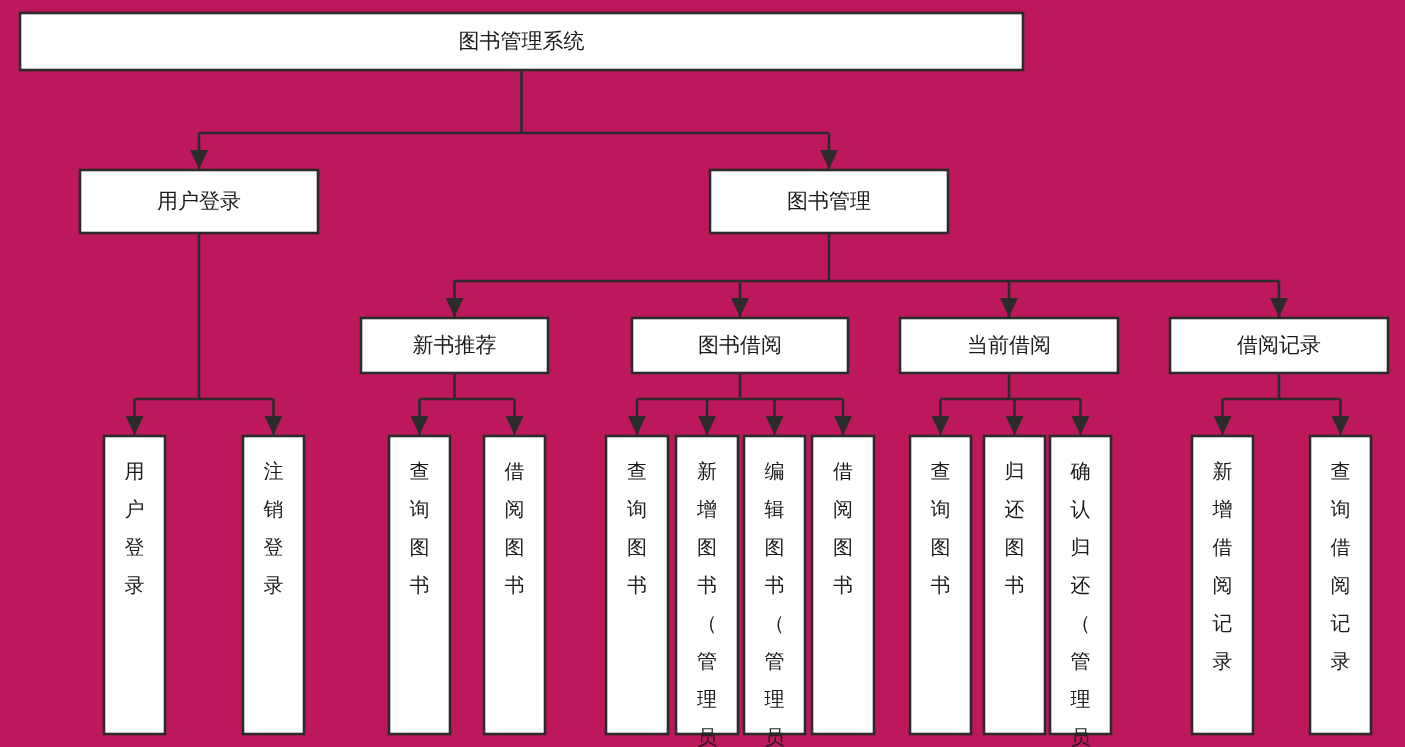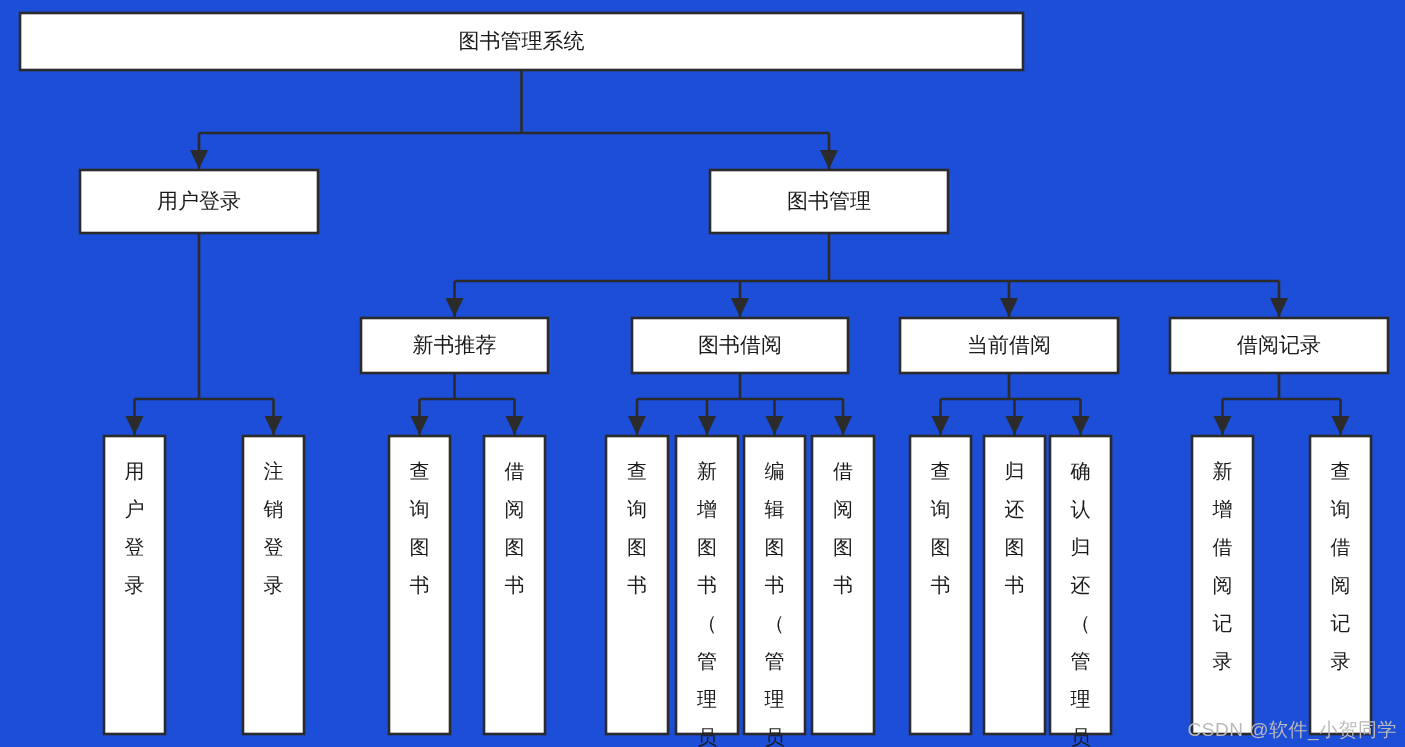--- a/index.html
+++ b/index.html
@@ -12,21 +12,21 @@
     width: 1405px;
     height: 747px;
     font-family: "Liberation Sans", "DejaVu Sans", sans-serif;
     overflow: hidden;
     position: relative;
   }
   #diagram-root {
     position: relative;
     width: 1405px;
     height: 747px;
-    background: #1d4ed8;
+    background: #be185d;
   }
   svg#flowchart {
     position: absolute;
     left: 0;
     top: 0;
     width: 1405px;
     height: 747px;
     display: block;
   }
   .node-box {
@@ -276,14 +276,13 @@
           <rect x="1310" y="436" width="61" height="298" class="node-box"></rect>
           <text x="1340.5" y="478" class="node-label-vertical">查</text>
           <text x="1340.5" y="516" class="node-label-vertical">询</text>
           <text x="1340.5" y="554" class="node-label-vertical">借</text>
           <text x="1340.5" y="592" class="node-label-vertical">阅</text>
           <text x="1340.5" y="630" class="node-label-vertical">记</text>
           <text x="1340.5" y="668" class="node-label-vertical">录</text>
         </g>
       </g>
   </svg>
-  <div class="watermark-text">CSDN @软件_小贺同学</div>
 </div>
 
 </body></html>

